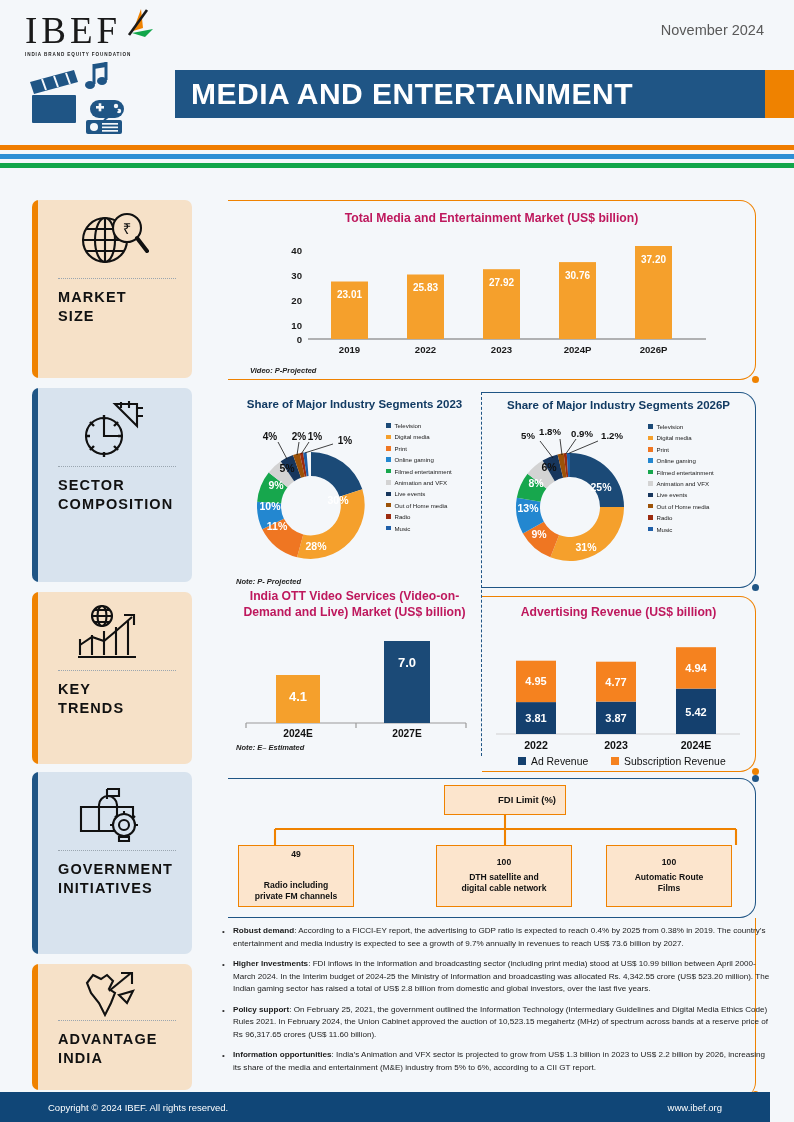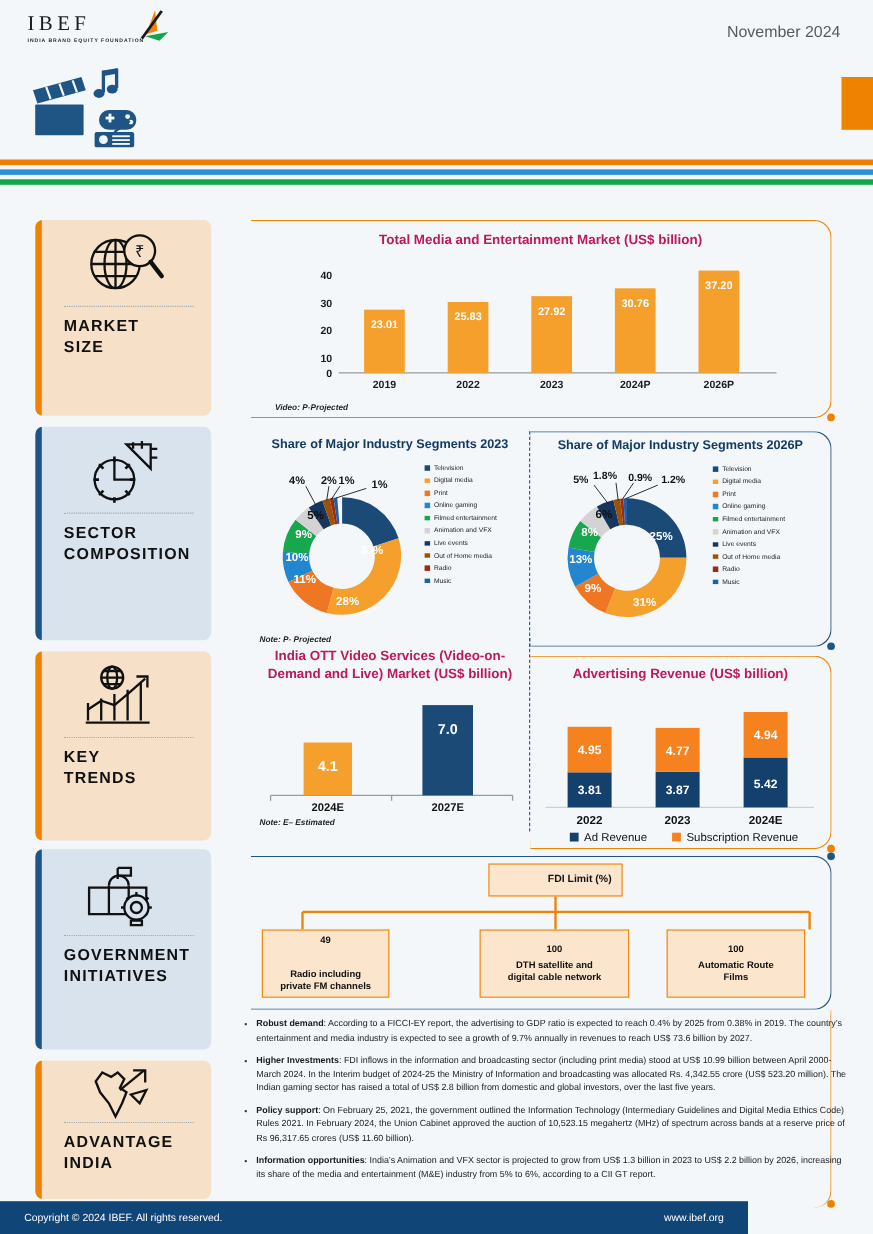--- a/index.html
+++ b/index.html
@@ -8,21 +8,21 @@
     font-family: "Liberation Sans", sans-serif;
     background:#f4f7fa;
     position:relative;
     overflow:hidden;
   }
   .page { position:absolute; inset:0; background:#f4f7fa; }
 
   
   .hdr { position:absolute; left:0; top:0; width:794px; height:140px; }
   .logo-wrap { position:absolute; left:25px; top:12px; width:150px; height:46px; }
-  .logo-ibef { font-family:"Liberation Serif", serif; font-size:19px; letter-spacing:4px;
+  .logo-ibef { font-family:"Liberation Serif", serif; font-size:37px; letter-spacing:4px;
                color:#1a1a1a; font-weight:400; line-height:1; }
   .logo-tag { font-size:4.6px; letter-spacing:0.9px; color:#222; margin-top:3px; font-weight:700; }
   .logo-mark { position:absolute; left:86px; top:-5px; width:46px; height:40px; }
   .hdr-date { position:absolute; right:30px; top:22px; font-size:14.5px; color:#595959; }
 
   .title-bar { position:absolute; left:175px; top:70px; width:590px; height:48px;
                background:#1f5585; display:flex; align-items:center; }
   .title-bar .txt { color:#fff; font-size:30px; font-weight:bold; letter-spacing:.5px;
                     padding-left:16px; font-family:"Liberation Sans", sans-serif; }
   .title-accent { position:absolute; left:765px; top:70px; width:29px; height:48px; background:#ef8200; }
@@ -74,23 +74,23 @@
   .fdi-top { font-size:9.5px; font-weight:bold; color:#111;padding-left:44px; }
 
   
   .bullets { position:absolute; left:222px; top:925px; width:548px; }
   .bl { display:flex; margin-bottom:8px; }
   .bl .mk { width:11px; flex:0 0 11px; font-size:8px; color:#333; line-height:1.55; padding-top:1px;}
   .bl .tx { font-size:8.1px; line-height:1.55; color:#1a1a1a; text-align:left; }
   .bl .tx b { font-weight:bold; }
 
   
-  .footer { position:absolute; left:0; bottom:0; width:680px; height:30px; background:#104677;
+  .footer { position:absolute; left:0; bottom:0; width:770px; height:30px; background:#104677;
             display:flex; align-items:center; justify-content:space-between;
-            padding:0 22px; color:#fff; font-size:9.5px; }
+            padding:0 48px; color:#fff; font-size:9.5px; }
 </style>
 </head>
 <body>
 
 <div class="page">
 
   <div class="hdr">
     <div class="logo-wrap">
       <div class="logo-ibef">IBEF</div>
       <div class="logo-tag">INDIA BRAND EQUITY FOUNDATION</div>
@@ -122,20 +122,23 @@
 
         <rect x="58" y="58" width="36" height="14" rx="2"></rect>
         <circle cx="66" cy="65" r="4" fill="#f4f7fa"></circle>
         <rect x="74" y="61" width="16" height="1.7" fill="#f4f7fa"></rect>
         <rect x="74" y="64.5" width="16" height="1.7" fill="#f4f7fa"></rect>
         <rect x="74" y="68" width="16" height="1.7" fill="#f4f7fa"></rect>
         <path d="M76 58 L90 48" stroke="#1f5585" stroke-width="2"></path>
       </g>
     </svg>
 
+    <div class="title-bar">
+      <span class="txt">MEDIA AND ENTERTAINMENT</span>
+    </div>
     <div class="title-accent"></div>
   </div>
 
   <div class="stripe o"></div>
   <div class="stripe b"></div>
   <div class="stripe g"></div>
 
   <div class="side peach" style="top:200px;height:178px;">
     <div class="bar"></div>
     <div class="ico">

